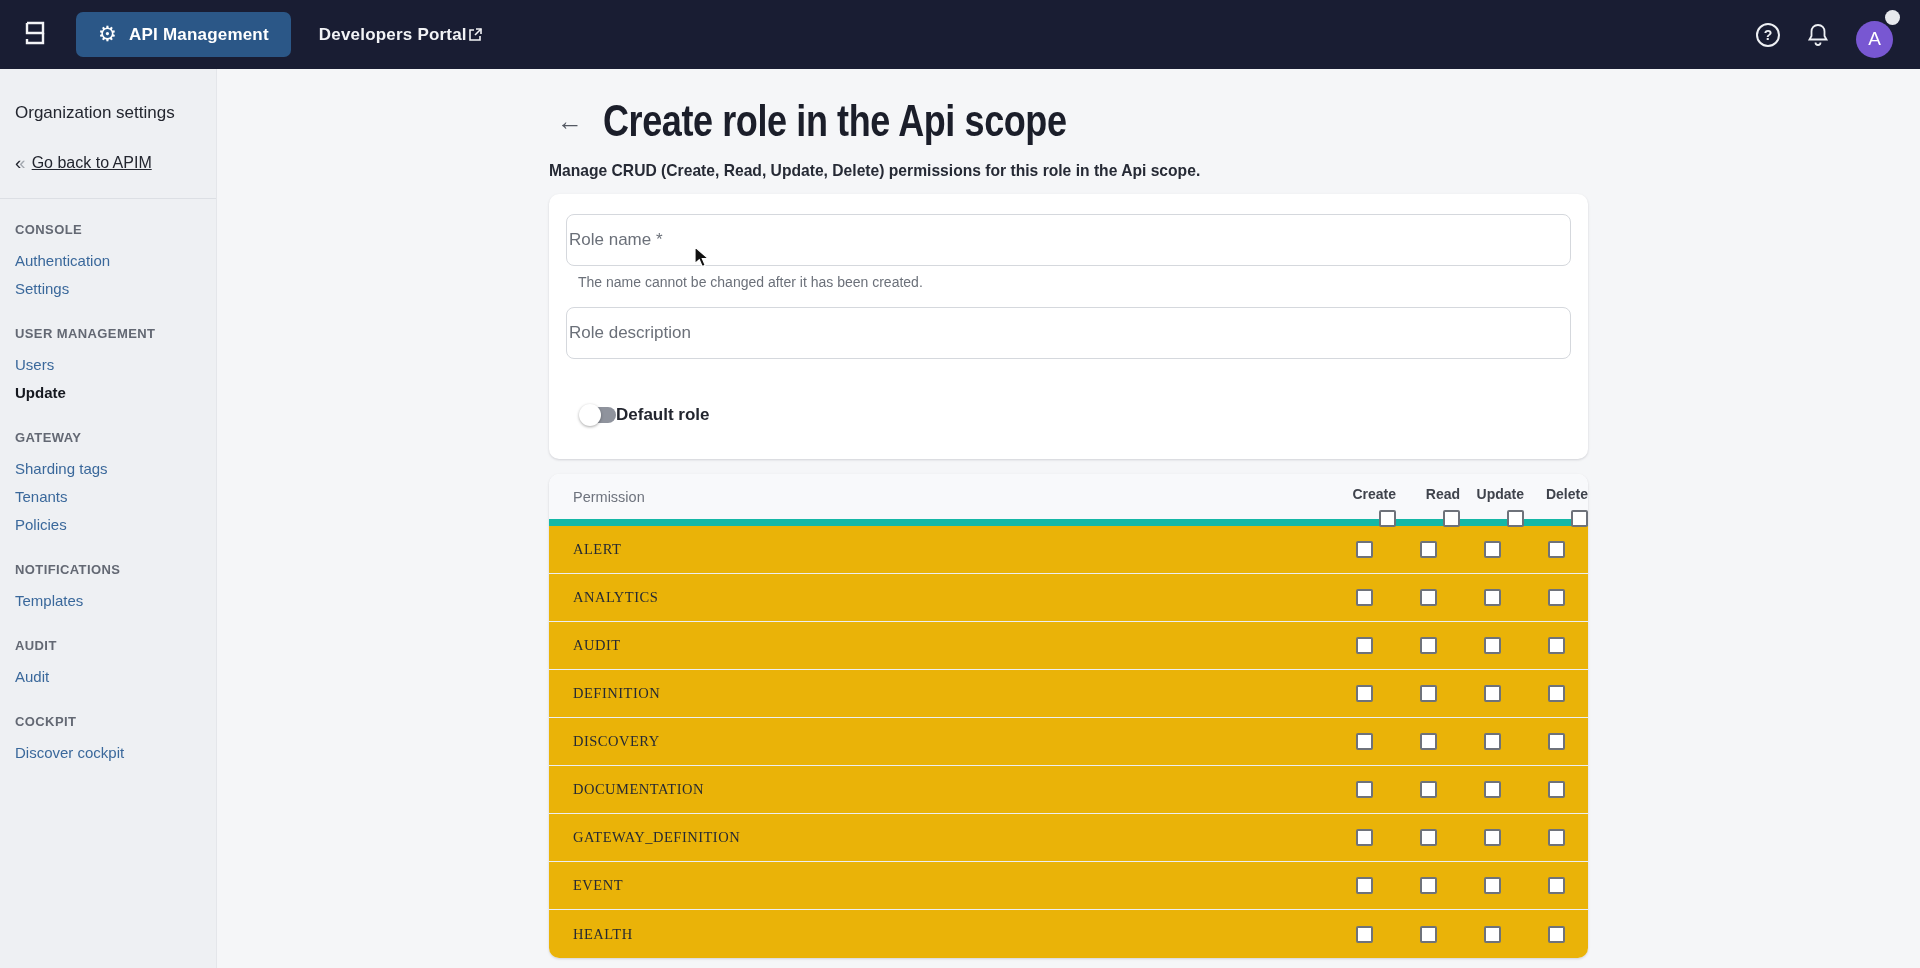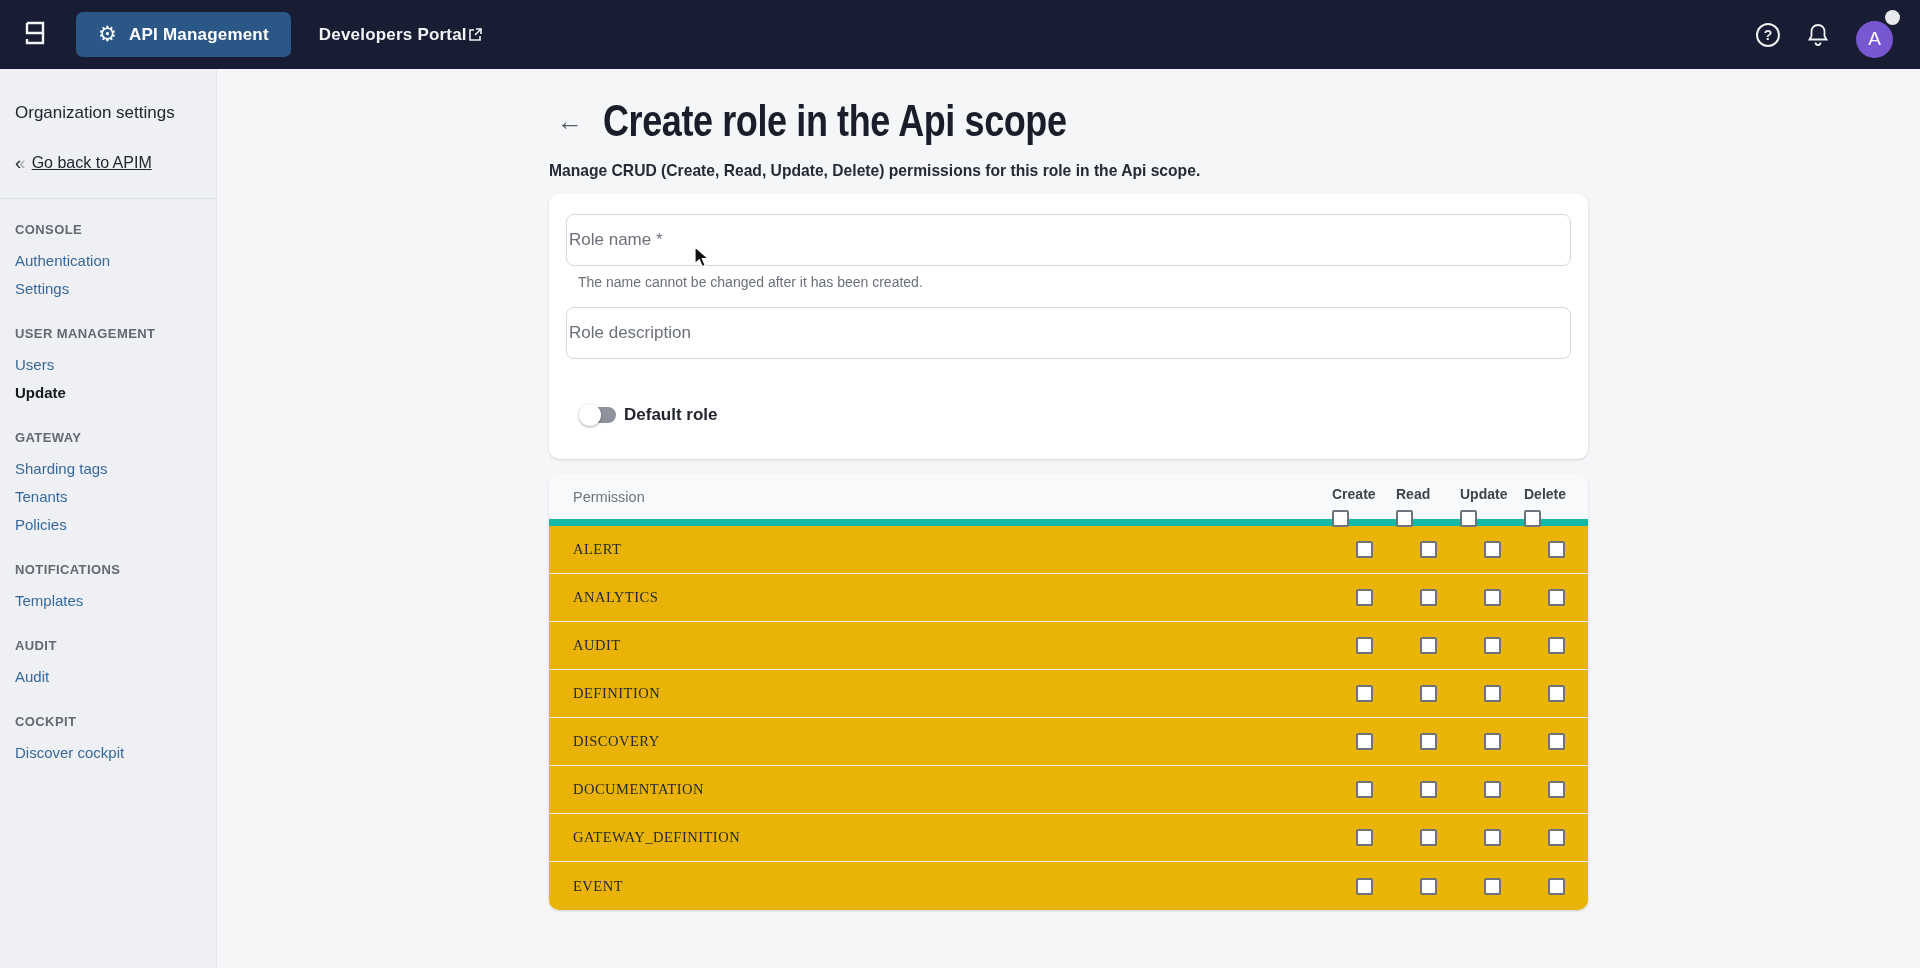--- a/index.html
+++ b/index.html
@@ -44,32 +44,32 @@
   .back-arrow{background:none;border:none;cursor:pointer;font-size:26px;color:#545963;margin:0 20px 0 8px;line-height:1;padding:0;}
   .page-title{font-size:45px;font-weight:700;color:#1b1e2a;letter-spacing:-.5px;transform:scaleX(.8);transform-origin:left center;white-space:nowrap;}
   .page-subtitle{font-size:17px;font-weight:700;color:#262a35;transform:scaleX(.92);transform-origin:left center;white-space:nowrap;margin:14px 0 0 0;}
 
   .card{width:1039px;background:#fff;border-radius:10px;box-shadow:0 1px 3px rgba(16,24,40,.10),0 1px 2px rgba(16,24,40,.06);}
   .form-card{margin-top:13px;padding:20px 17px 34px 17px;}
   .text-field{height:52px;border:1px solid var(--border-gray);border-radius:8px;display:flex;align-items:center;padding:0 2px;background:#fff;}
   .text-field input{border:none;outline:none;width:100%;font-size:17px;font-family:inherit;color:var(--text-dark);background:transparent;}
   .text-field input::placeholder{color:#6b7079;opacity:1;}
   .field-hint{font-size:14px;color:#6b7079;margin:8px 0 17px 12px;}
-  .toggle-row{display:flex;align-items:center;gap:8px;margin:46px 0 0 15px;}
+  .toggle-row{display:flex;align-items:center;gap:0;margin:46px 0 0 15px;}
   .toggle{position:relative;width:35px;height:18px;cursor:pointer;flex-shrink:0;}
   .toggle-track{position:absolute;left:0;top:1px;width:35px;height:16px;border-radius:8px;background:#8f939d;}
   .toggle-thumb{position:absolute;left:-2px;top:-2px;width:22px;height:22px;border-radius:50%;background:#fff;box-shadow:0 1px 3px rgba(0,0,0,.35);}
   .toggle-label{font-size:17px;font-weight:700;color:#23262f;}
 
   
   .table-card{margin-top:15px;overflow:hidden;}
   .perm-header{height:52px;background:#f8f9fb;border-bottom:7px solid #14b8a6;display:flex;align-items:center;padding-left:24px;border-radius:10px 10px 0 0;}
   .perm-header-label{font-size:14.5px;color:#6e737d;}
   .cols{margin-left:auto;display:flex;width:256px;flex-shrink:0;}
-  .col-cell{width:64px;display:flex;flex-direction:column;align-items:flex-start;justify-content:center;gap:8px;margin-top:20px;}
+  .col-cell{width:64px;display:flex;flex-direction:column;align-items:flex-end;justify-content:center;gap:8px;margin-top:20px;}
   .col-label{font-size:14px;font-weight:600;color:#3f434c;}
   .cb{width:17px;height:17px;border:2px solid var(--checkbox-border);border-radius:2px;background:#fff;cursor:pointer;flex-shrink:0;}
   .perm-row{height:48px;display:flex;align-items:center;padding-left:24px;border-bottom:1px solid #eceef1;background:#eab308;font-family:Liberation Serif, serif;}
   .perm-row:last-child{border-bottom:none;}
   .perm-row-label{font-size:14.5px;color:#262a33;letter-spacing:.5px;}
   .row-cols{margin-left:auto;display:flex;width:256px;flex-shrink:0;}
   .row-col{width:64px;display:flex;justify-content:center;}
 
   .cursor{position:absolute;left:691px;top:246px;z-index:50;pointer-events:none;}
   .ext-icon,.bell-icon{display:flex;}
@@ -322,20 +322,37 @@
                 <span class="cb"></span>
               </div>
               <div class="row-col">
                 <span class="cb"></span>
               </div>
               <div class="row-col">
                 <span class="cb"></span>
               </div>
             </div>
           </div>
+          <div class="perm-row">
+            <span class="perm-row-label">HEALTH</span>
+            <div class="row-cols">
+              <div class="row-col">
+                <span class="cb"></span>
+              </div>
+              <div class="row-col">
+                <span class="cb"></span>
+              </div>
+              <div class="row-col">
+                <span class="cb"></span>
+              </div>
+              <div class="row-col">
+                <span class="cb"></span>
+              </div>
+            </div>
+          </div>
         </div>
     </section>
   </main>
 </div>
 
 <div class="cursor">
   <svg width="20" height="24" viewBox="0 0 20 24">
     <path d="M4 1 L4 17.5 L8.3 13.7 L11.2 20.5 L14.2 19.2 L11.3 12.6 L17 12.4 Z" fill="#111" stroke="#fff" stroke-width="1.2"></path>
   </svg>
 </div>

